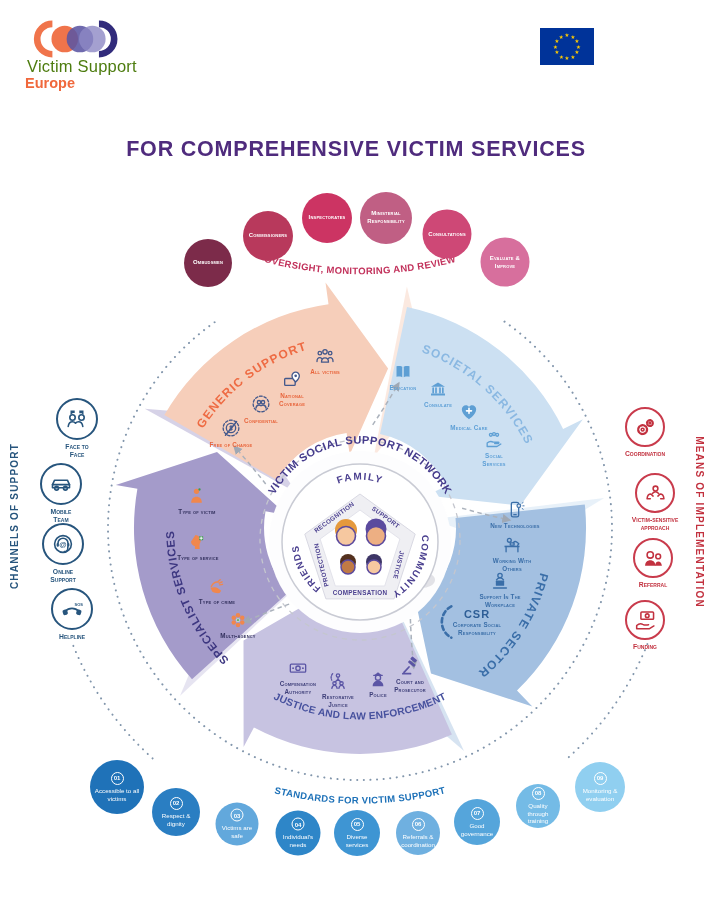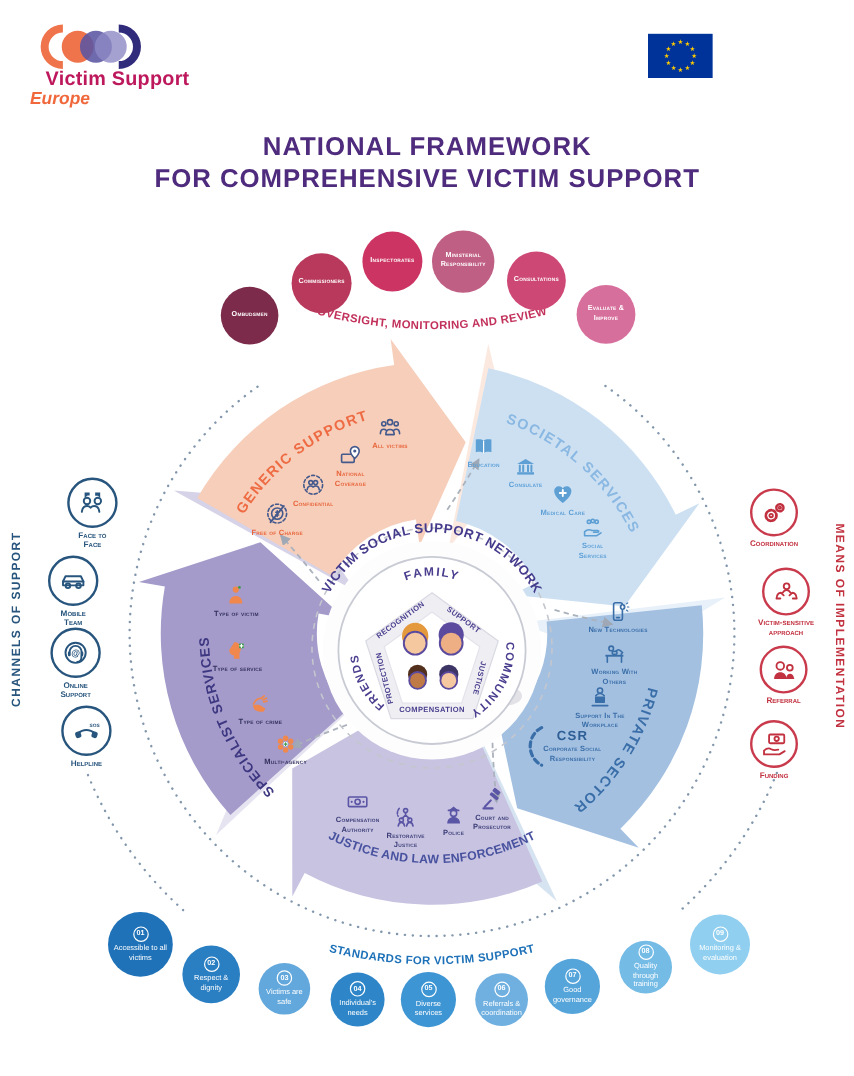--- a/index.html
+++ b/index.html
@@ -3,22 +3,22 @@
 <meta charset="utf-8">
 <style>
   html,body{margin:0;padding:0;background:#fff;}
   #page{position:relative;width:712px;height:897px;background:#fff;overflow:hidden;
         font-family:"Liberation Sans","DejaVu Sans",sans-serif;}
   #page *{box-sizing:border-box;}
   svg{display:block;}
   #scene{position:absolute;left:0;top:0;}
   
   .logomark{position:absolute;left:24px;top:20px;width:110px;height:38px;}
-  .logo-t1{position:absolute;left:38px;top:57px;font-size:16.5px;font-weight:bold;color:#be185d;letter-spacing:.2px;}
-  .logo-t2{position:absolute;left:25px;top:75px;font-size:14.5px;font-weight:bold;color:#F0683C;font-style:italic;}
+  .logo-t1{position:absolute;left:27px;top:57px;font-size:16.5px;font-weight:normal;color:#4d7c0f;letter-spacing:.2px;}
+  .logo-t2{position:absolute;left:25px;top:75px;font-size:14.5px;font-weight:bold;color:#F0683C;}
   .euflag{position:absolute;left:540px;top:28px;}
   .eucredit{position:absolute;left:599px;top:31px;width:112px;font-size:7.3px;line-height:1.4;
             font-weight:bold;color:#1A1A1A;white-space:pre-line;}
   .title1,.title2{position:absolute;left:0;width:712px;text-align:center;font-weight:bold;
             color:#4F2B7D;font-size:21.5px;letter-spacing:.8px;}
   .title1{top:110px;} .title2{top:137px;}
   
   .circ{position:absolute;border-radius:50%;transform:translate(-50%,-50%);display:flex;
         flex-direction:column;align-items:center;justify-content:center;text-align:center;}
   .oc{color:#fff;font-weight:bold;font-size:6px;line-height:1.3;font-variant:small-caps;
@@ -79,22 +79,21 @@
         <text x="32.8" y="30.5" font-size="5.4" fill="#FFCC00" text-anchor="middle">★</text>
         <text x="27.0" y="32.0" font-size="5.4" fill="#FFCC00" text-anchor="middle">★</text>
         <text x="21.3" y="30.5" font-size="5.4" fill="#FFCC00" text-anchor="middle">★</text>
         <text x="17.0" y="26.3" font-size="5.4" fill="#FFCC00" text-anchor="middle">★</text>
         <text x="15.5" y="20.5" font-size="5.4" fill="#FFCC00" text-anchor="middle">★</text>
         <text x="17.0" y="14.8" font-size="5.4" fill="#FFCC00" text-anchor="middle">★</text>
         <text x="21.2" y="10.5" font-size="5.4" fill="#FFCC00" text-anchor="middle">★</text>
       </g>
   </svg>
 
-  <div class="title1">NATIONAL FRAMEWORK</div>
-  <div class="title2">FOR COMPREHENSIVE VICTIM SUPPORT</div>
+  <div class="title2">FOR COMPREHENSIVE VICTIM SERVICES</div>
 
   <svg id="scene" width="712" height="897">
     <defs>
       <marker id="arrw" markerWidth="8" markerHeight="8" refX="5" refY="3" orient="auto">
         <path d="M0,0L6,3L0,6Z" fill="#9FA8B4"></path>
       </marker>
       <path id="p-oversight" d="M 250,258 A 380,380 0 0 0 470,258"></path>
       <path id="p-standards" d="M 262,790 A 360,360 0 0 0 458,790"></path>
       <path id="p-vssn" d="M 269,507 A 97,97 0 0 1 451,507"></path>
       <path id="p-family" d="M 320,495 A 60,60 0 0 1 400,495"></path>

